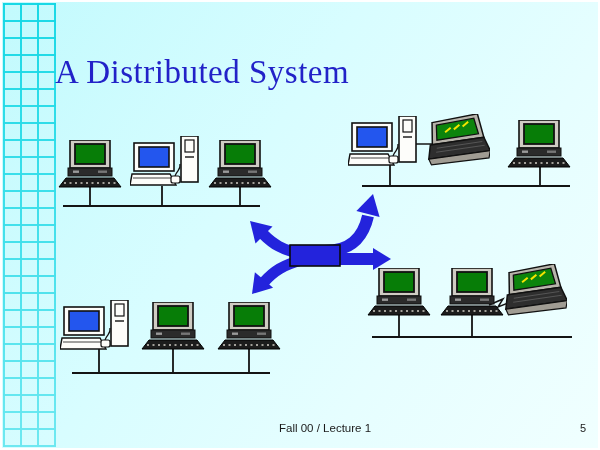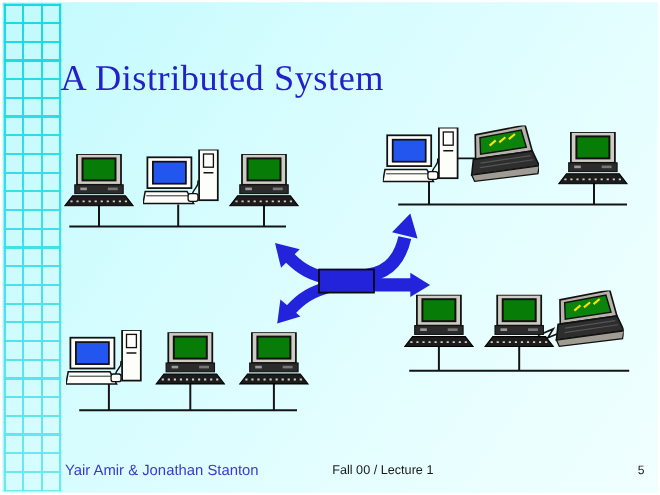--- a/index.html
+++ b/index.html
@@ -22,21 +22,21 @@
   .title{
     position:absolute;left:53px;right:0;top:52px;text-align:left;
     font-family:"Liberation Serif", serif;font-size:33px;font-weight:400;
     color:#2222c8;letter-spacing:.5px;white-space:nowrap;
   }
   .diagram-svg{position:absolute;left:0;top:0;width:600px;height:450px;}
   .footer-authors{
     position:absolute;left:57px;top:418px;font-size:13.5px;color:#3a3acc;white-space:nowrap;
   }
   .footer-course{
-    position:absolute;left:277px;top:420px;font-size:11.5px;color:#1a1a1a;white-space:nowrap;margin-left:23px;
+    position:absolute;left:277px;top:420px;font-size:11.5px;color:#1a1a1a;white-space:nowrap;
   }
   .footer-page{
     position:absolute;right:12px;top:420px;font-size:11px;color:#1a1a1a;
   }
 </style>
 </head>
 <body>
 
 <div class="slide">
   <div class="grid"></div>
@@ -127,16 +127,15 @@
       <use href="#desktop" x="215" y="300" width="64" height="48"></use>
     </g>
 
     <g>
       <use href="#desktop" x="365" y="266" width="64" height="48"></use>
       <use href="#desktop" x="438" y="266" width="64" height="48"></use>
       <use href="#laptop" x="501" y="262" width="64" height="52"></use>
     </g>
   </svg>
 
-  <div class="footer-authors">Yair Amir &amp; Jonathan Stanton</div>
   <div class="footer-course">Fall 00 / Lecture 1</div>
   <div class="footer-page">5</div>
 </div>
 
 </body></html>

